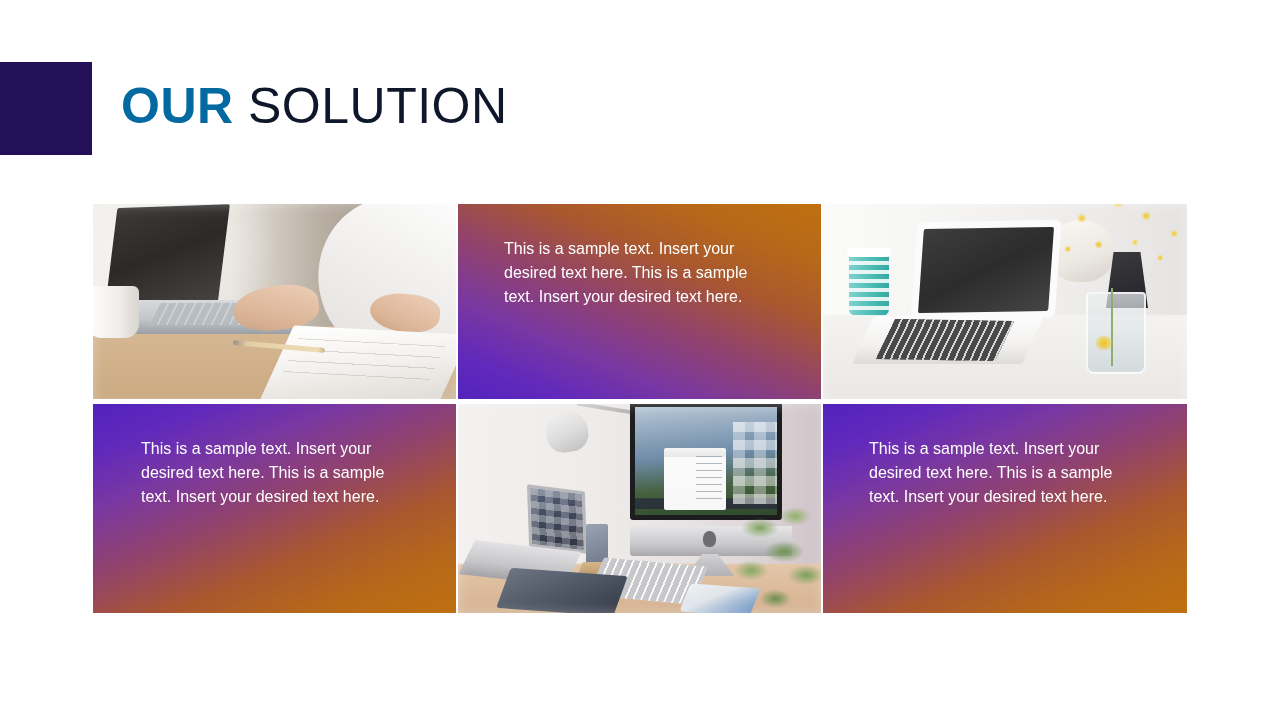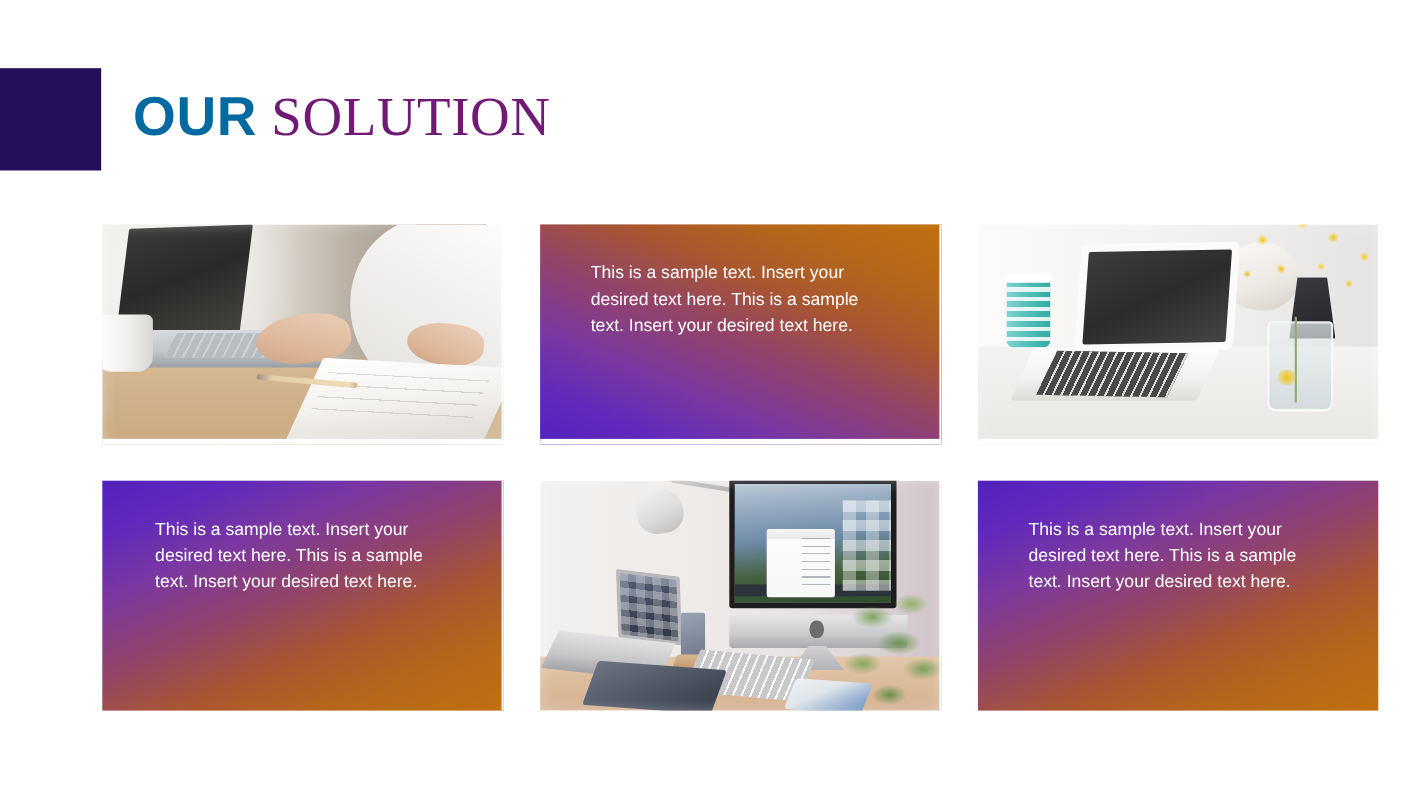--- a/index.html
+++ b/index.html
@@ -36,37 +36,35 @@
     line-height:60px;
     letter-spacing:0.5px;
     white-space:nowrap;
   }
   .title-strong {
     font-weight:700;
     color:#0369a1;
   }
   .title-light {
     font-weight:400;
-    color:#701a75;
-    font-family:Liberation Serif, serif;
+    color:#0f172a;
   }
 
   
   .grid {
     position:absolute;
     left:93px;
     top:204px;
     width:1094px;
     height:409px;
     display:grid;
     grid-template-columns:365px 365px 364px;
     grid-template-rows:200px 209px;
     column-gap:0px;
     row-gap:0px;
-    gap:33px;
   }
 
   .cell {
     position:relative;
     overflow:hidden;
   }
 
   
   .cell.sep-right::after {
     content:"";

